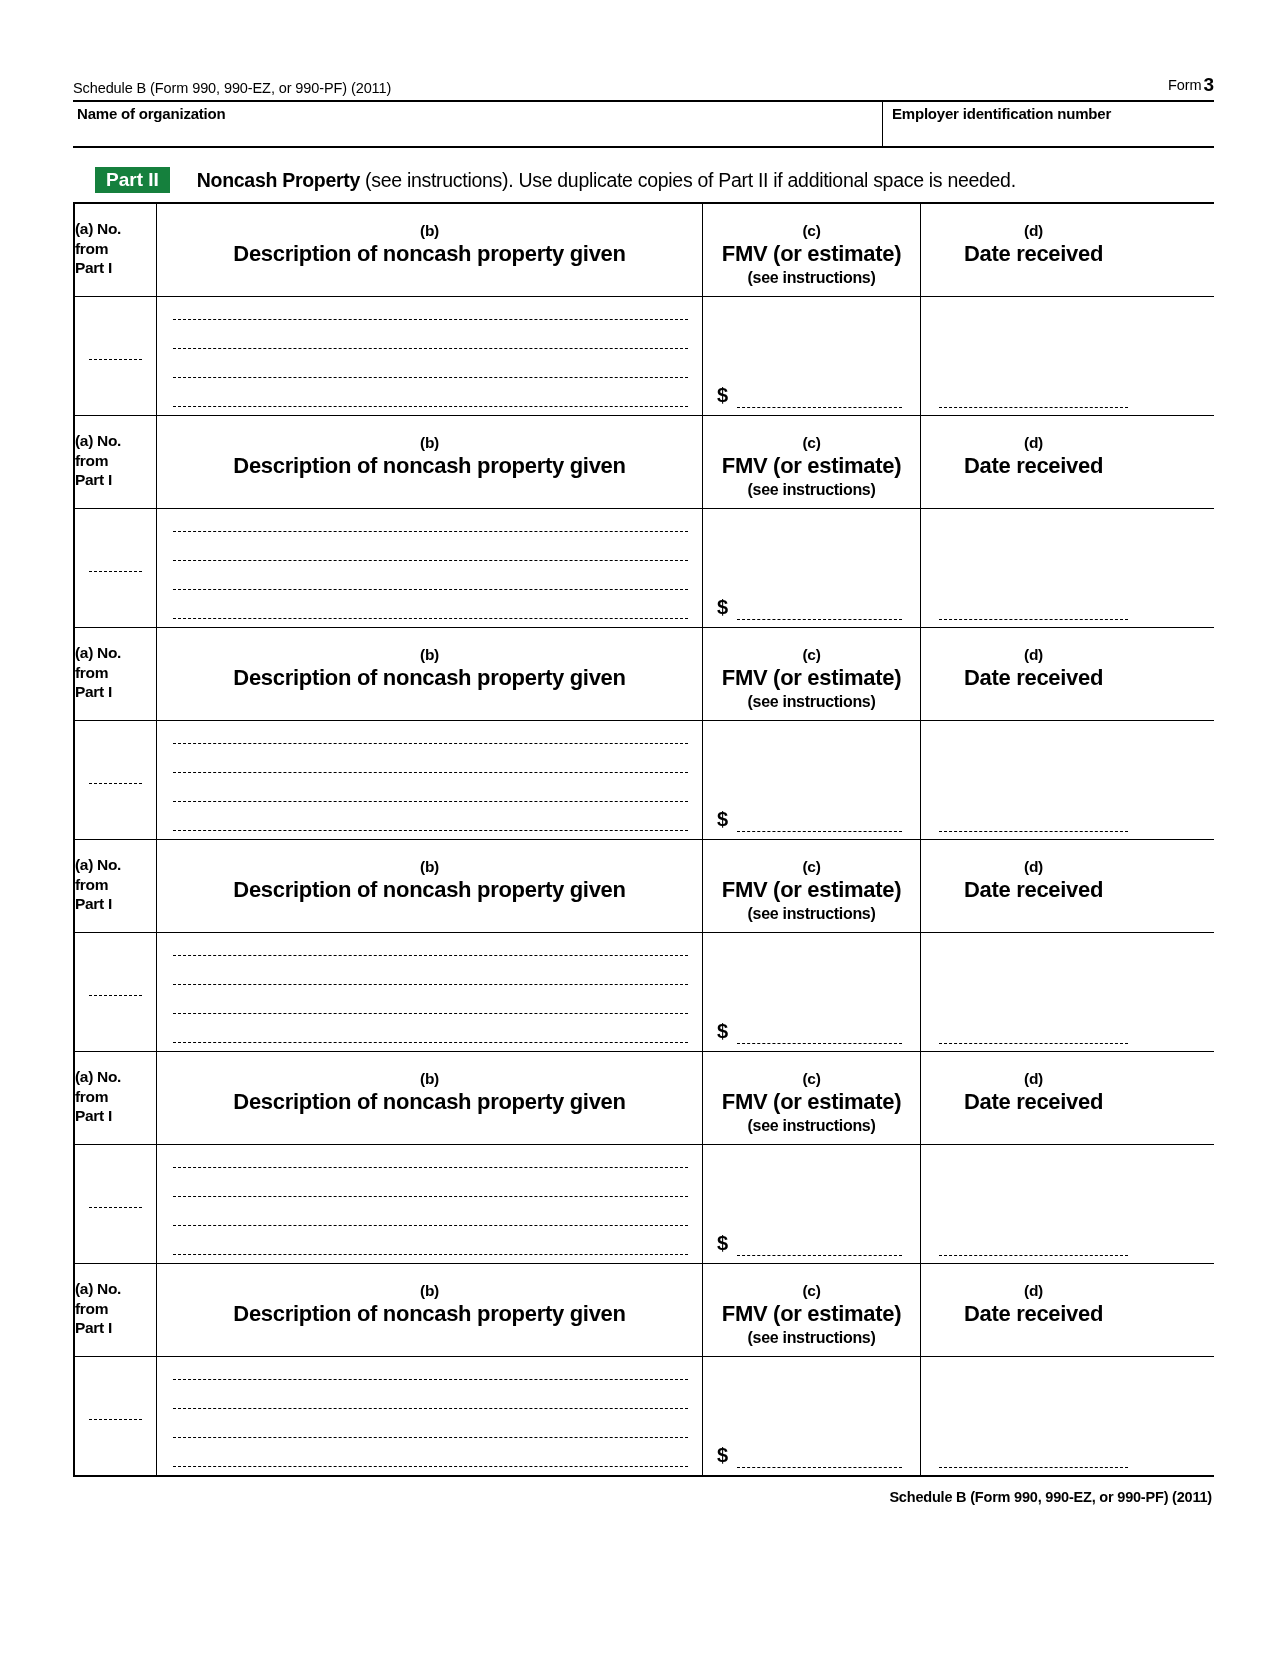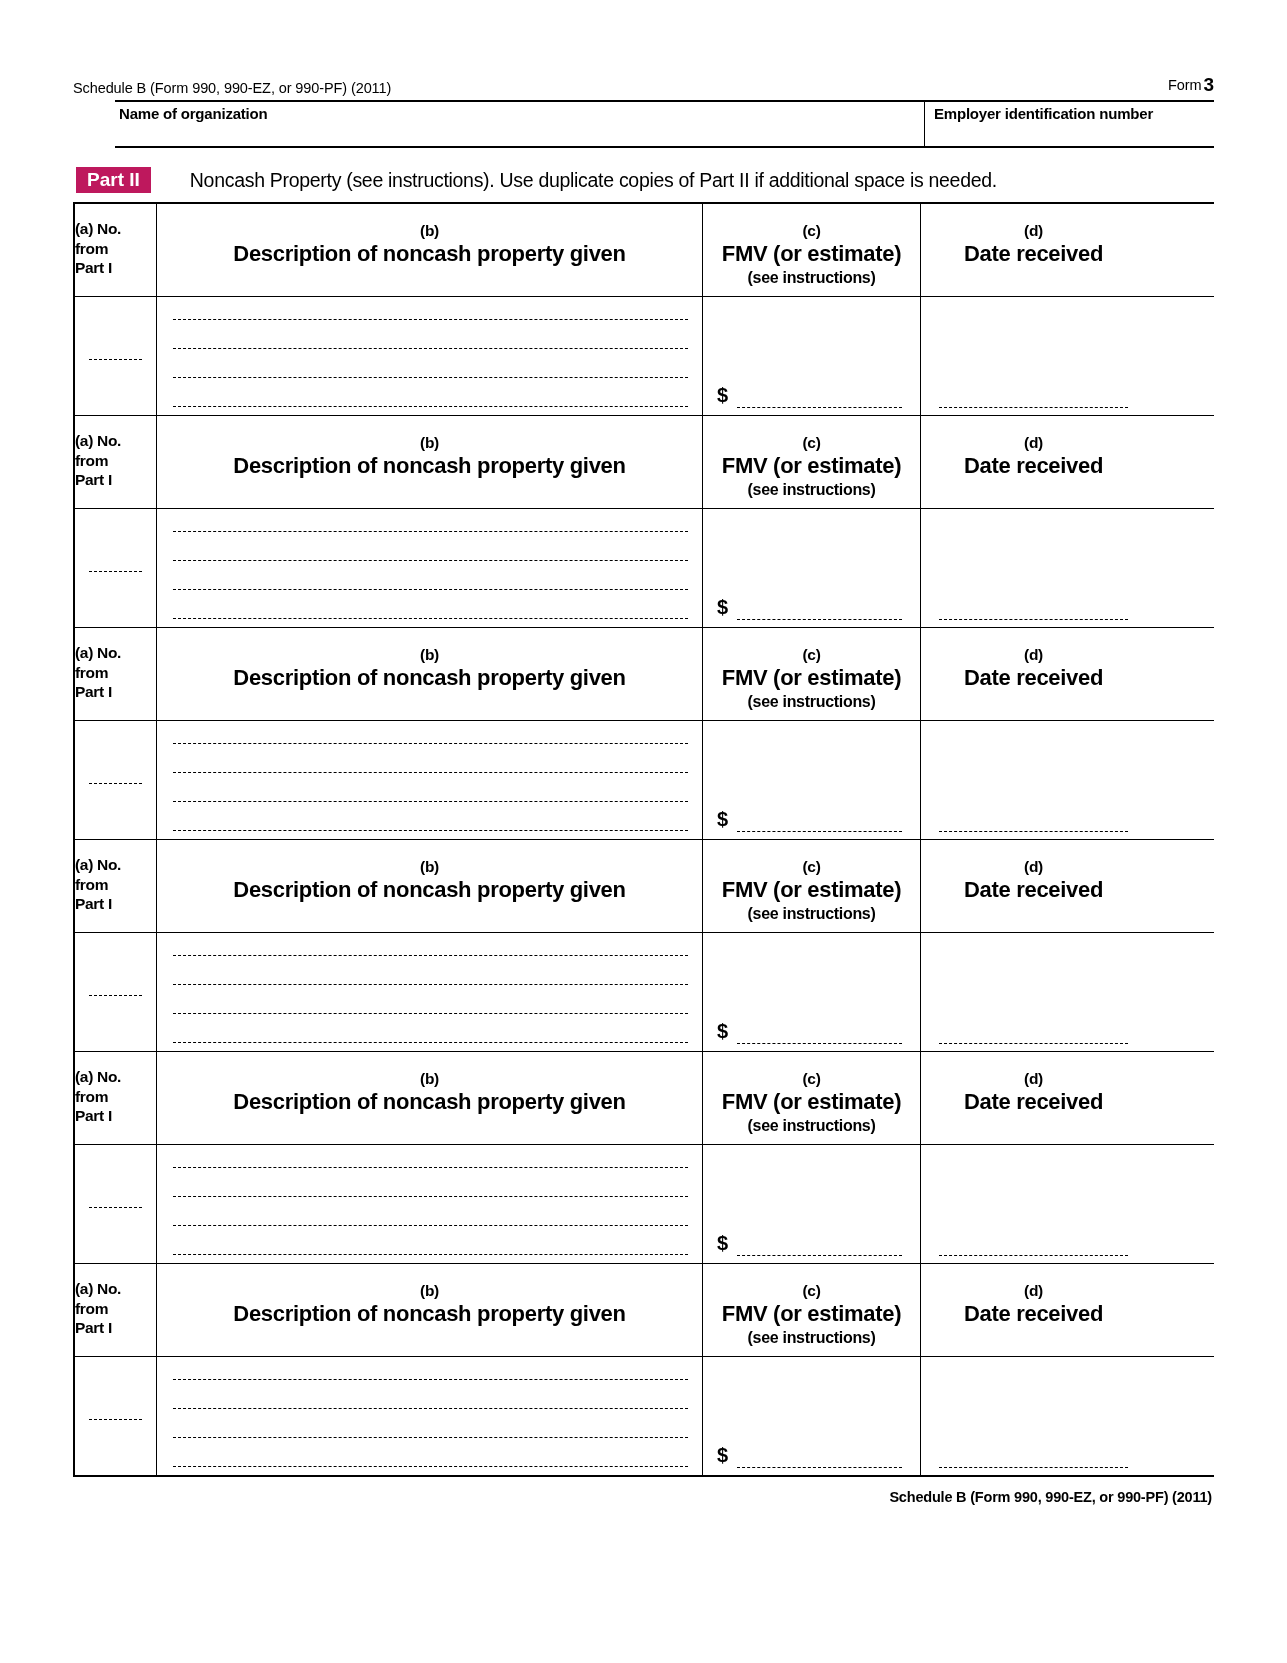--- a/index.html
+++ b/index.html
@@ -51,21 +51,20 @@
     vertical-align: -1px;
     margin-left: 2px;
   }
 
   
   .namebar {
     border-top: 2.2px solid #000;
     border-bottom: 2.2px solid #000;
     display: flex;
     height: 44px;
-    margin-left: 42px;
   }
   .namebar .cell {
     padding: 3px 0 0 4px;
     font-size: 15px;
     font-weight: bold;
     letter-spacing: -0.2px;
     box-sizing: border-box;
   }
   .namebar .cell.left {
     width: 810px;
@@ -77,38 +76,37 @@
   }
 
   
   .partbar {
     display: flex;
     align-items: center;
     height: 44px;
     margin-top: 10px;
   }
   .part-badge {
-    background: #be185d;
+    background: #15803d;
     color: #fff;
     font-weight: bold;
     font-size: 19px;
     letter-spacing: 0px;
     padding: 3px 11px 4px 11px;
     line-height: 1.05;
-    margin-left: 3px;
+    margin-left: 22px;
   }
   .part-title {
     margin-left: 27px;
     font-size: 19.5px;
     letter-spacing: -0.3px;
     white-space: nowrap;
   }
   .part-title .b {
-    font-weight: normal;
-    margin-left: 12px;
+    font-weight: bold;
   }
 
   
   .tbl {
     border-top: 2.2px solid #000;
     border-bottom: 2.8px solid #000;
     border-left: 2.2px solid #000;
   }
   .blk {
     border-bottom: 1.4px solid #000;

